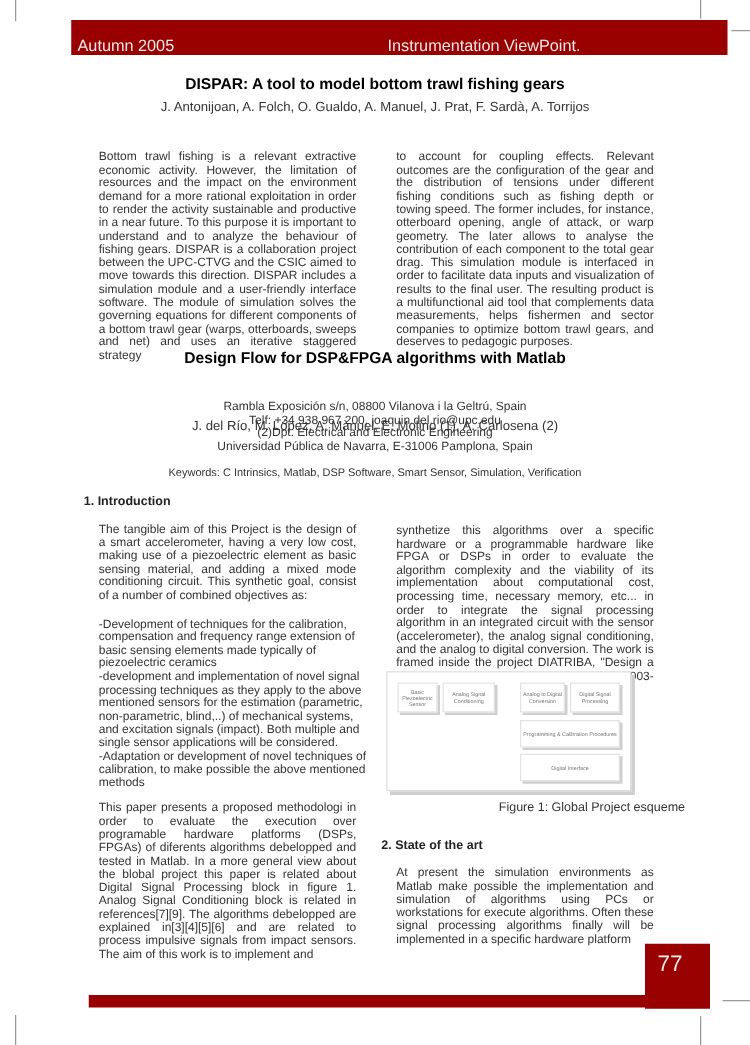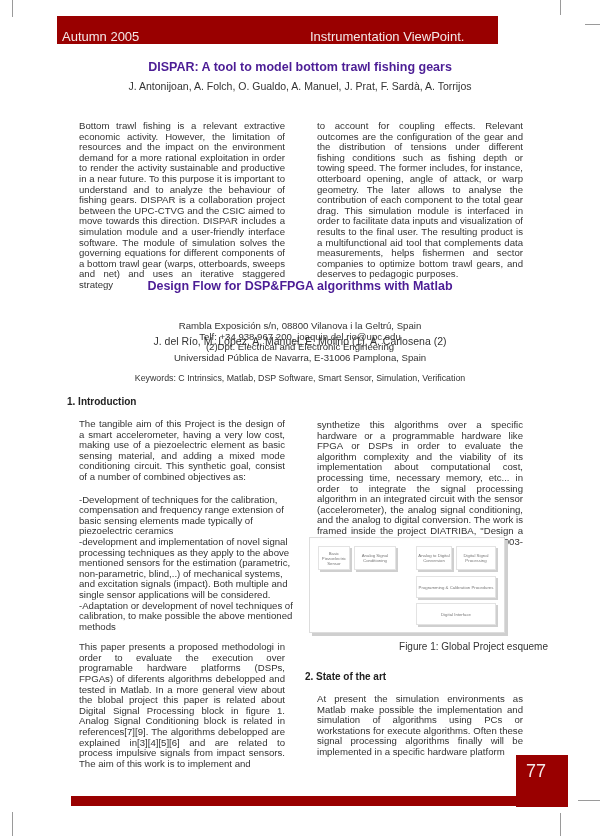--- a/index.html
+++ b/index.html
@@ -1,21 +1,21 @@
 <!DOCTYPE html>
 <html><head>
 <meta charset="utf-8">
 <style>
   html, body { margin:0; padding:0; background:#ffffff; }
   body { width:600px; height:836px; position:relative; overflow:hidden; font-family:"Liberation Sans", sans-serif; color:#222; }
   .crop { position:absolute; background:#9a9a9a; }
-  .header-bar { position:absolute; left:57px; top:16px; width:441px; height:28px; background:#990000; }
+  .header-bar { position:absolute; left:57px; top:16px; width:525px; height:28px; background:#990000; }
   .header-left { position:absolute; left:5px; bottom:0px; color:#f4e8e8; font-size:13px; line-height:15px; }
   .header-right { position:absolute; left:253px; bottom:0px; color:#f4e8e8; font-size:13px; line-height:15px; }
-  .title { position:absolute; color:#4c1d95; font-weight:bold; text-align:center; }
+  .title { position:absolute; color:#000000; font-weight:bold; text-align:center; }
   .authors { position:absolute; text-align:center; font-size:10.5px; color:#333; }
   .col { position:absolute; font-size:9.6px; line-height:10.6px; color:#333; text-align:justify; }
   .para { margin:12px; }
   .section-head { font-weight:bold; color:#222; font-size:10px; line-height:11px; }
   .bullets { margin:6px 0 0 12px; text-align:left; }
   .bullets div { margin:0; }
   .affil { position:absolute; left:100px; width:400px; text-align:center; font-size:9.6px; line-height:10.6px; color:#333; }
   .keywords { position:absolute; left:60px; width:480px; text-align:center; font-size:8.8px; color:#333; }
   .figure { position:absolute; left:309px; top:537px; width:194px; height:94px; background:#fff; border:1px solid #ddd; box-shadow:3px 3px 0 #cfcfcf; }
   .fbox { position:absolute; background:#fff; border:1px solid #e3e3e3; box-shadow:2px 2px 0 #cfcfcf; font-size:4.3px; line-height:5px; color:#777; text-align:center; display:flex; align-items:center; justify-content:center; }

